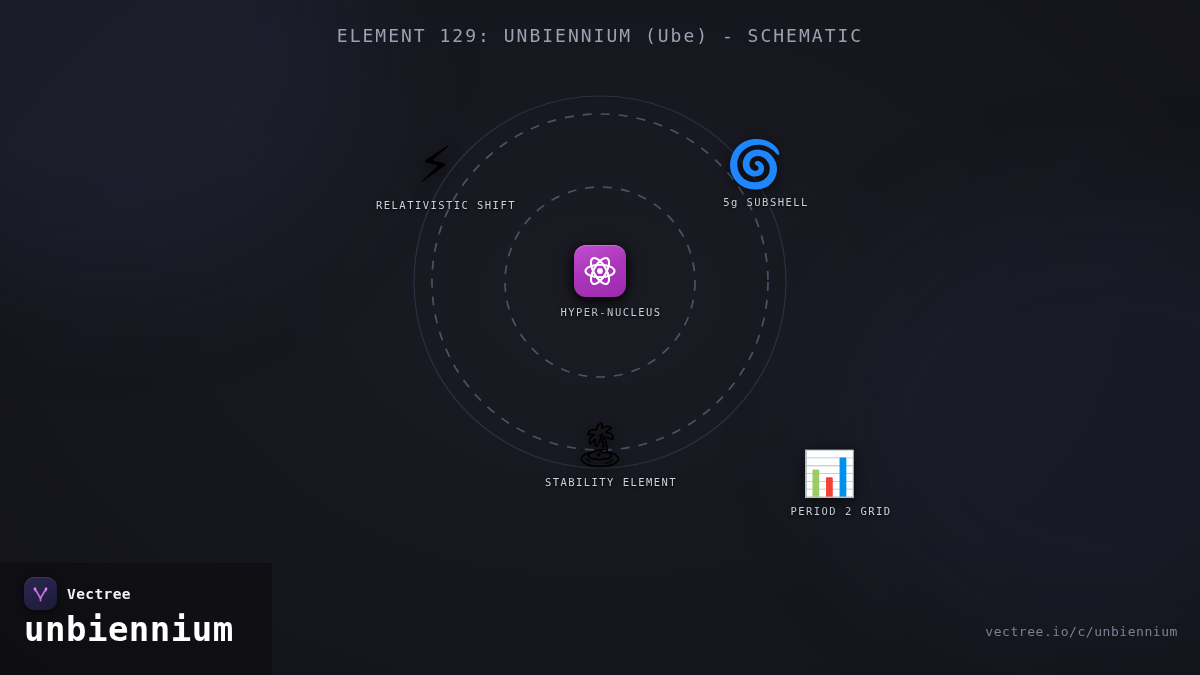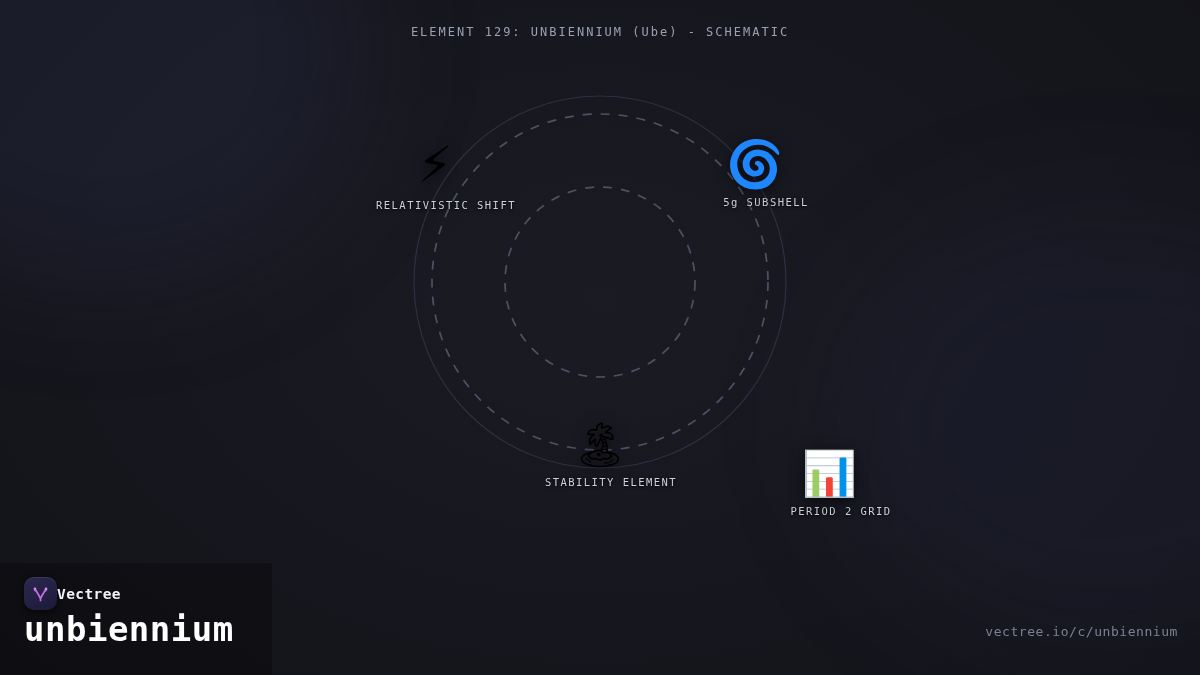--- a/index.html
+++ b/index.html
@@ -27,21 +27,21 @@
   }
   .glow.a { left:-160px; top:-180px; width:520px; height:460px;
             background:rgba(60,64,110,.18); }
   .glow.b { right:-180px; bottom:30px; width:540px; height:440px;
             background:rgba(46,52,92,.15); }
 
   
   .schematic-title {
     position:absolute; left:0; right:0; top:25px;
     text-align:center;
-    font-size:12px;
+    font-size:18px;
     letter-spacing:2.0px;
     color:#9aa1b2;
     white-space:pre;
   }
 
   
   .orbits { position:absolute; left:0; top:0; width:1200px; height:675px; }
 
   
   .node {
@@ -87,21 +87,21 @@
 
   
   .footer-panel {
     position:absolute; left:0; bottom:0;
     width:272px; height:112px;
     background:rgba(6,6,10,.42);
     pointer-events:none;
   }
   .brand-row {
     position:absolute; left:24px; top:577px;
-    display:flex; align-items:center; 
+    display:flex; align-items:center; gap:10px;
   }
   .brand-badge {
     width:33px; height:33px; border-radius:10px;
     background:linear-gradient(150deg,#2c2850 0%,#232044 55%,#1c1a38 100%);
     box-shadow:0 2px 7px rgba(0,0,0,.5), inset 0 1px 0 rgba(255,255,255,.09);
     display:flex; align-items:center; justify-content:center;
     flex:none;
   }
   .brand-name {
     font-size:14.5px; font-weight:bold; color:#f2f3f7;
@@ -126,20 +126,33 @@
   <div class="glow b"></div>
 
   <div class="schematic-title">ELEMENT 129: UNBIENNIUM (Ube) - SCHEMATIC</div>
 
   <svg class="orbits" viewBox="0 0 1200 675" width="1200" height="675">
     <circle id="ring-solid" fill="none" stroke="#2d3144" stroke-width="1.2" opacity="0.95" cx="600" cy="282" r="186"></circle>
     <circle id="ring-dash-1" fill="none" stroke="#555d73" stroke-width="1.7" stroke-dasharray="9 9" opacity="0.85" stroke-linecap="butt" cx="600" cy="282" r="168"></circle>
     <circle id="ring-dash-2" fill="none" stroke="#555d73" stroke-width="1.7" stroke-dasharray="9 9" opacity="0.85" stroke-linecap="butt" cx="600" cy="282" r="95"></circle>
   </svg>
 
+  <div class="node" id="nucleus-node" style="left: 600px; top: 245px;">
+    <span class="glyph">
+      <span class="nucleus-tile">
+        <svg width="40" height="40" viewBox="0 0 40 40" fill="none" stroke="#ffffff" stroke-width="2.1">
+          <circle cx="20" cy="20" r="2.9" fill="#ffffff" stroke="none"></circle>
+          <ellipse cx="20" cy="20" rx="14.5" ry="6.2"></ellipse>
+          <ellipse cx="20" cy="20" rx="14.5" ry="6.2" transform="rotate(60 20 20)"></ellipse>
+          <ellipse cx="20" cy="20" rx="14.5" ry="6.2" transform="rotate(120 20 20)"></ellipse>
+        </svg>
+      </span>
+    </span>
+    <span class="label">HYPER-NUCLEUS</span>
+  </div>
 
   <div id="node-layer">
       <div class="node sz-lg" style="left: 435px; top: 140px;"><span class="glyph">⚡</span><span class="label">RELATIVISTIC SHIFT</span></div>
       <div class="node sz-md" style="left: 755px; top: 141px;"><span class="glyph">🌀</span><span class="label">5g SUBSHELL</span></div>
       <div class="node sz-sm" style="left: 600px; top: 423px;"><span class="glyph">🏝</span><span class="label">STABILITY ELEMENT</span></div>
       <div class="node sz-sm" style="left: 830px; top: 452px;"><span class="glyph">📊</span><span class="label">PERIOD 2 GRID</span></div>
     </div>
 
   <div class="footer-panel"></div>
 

